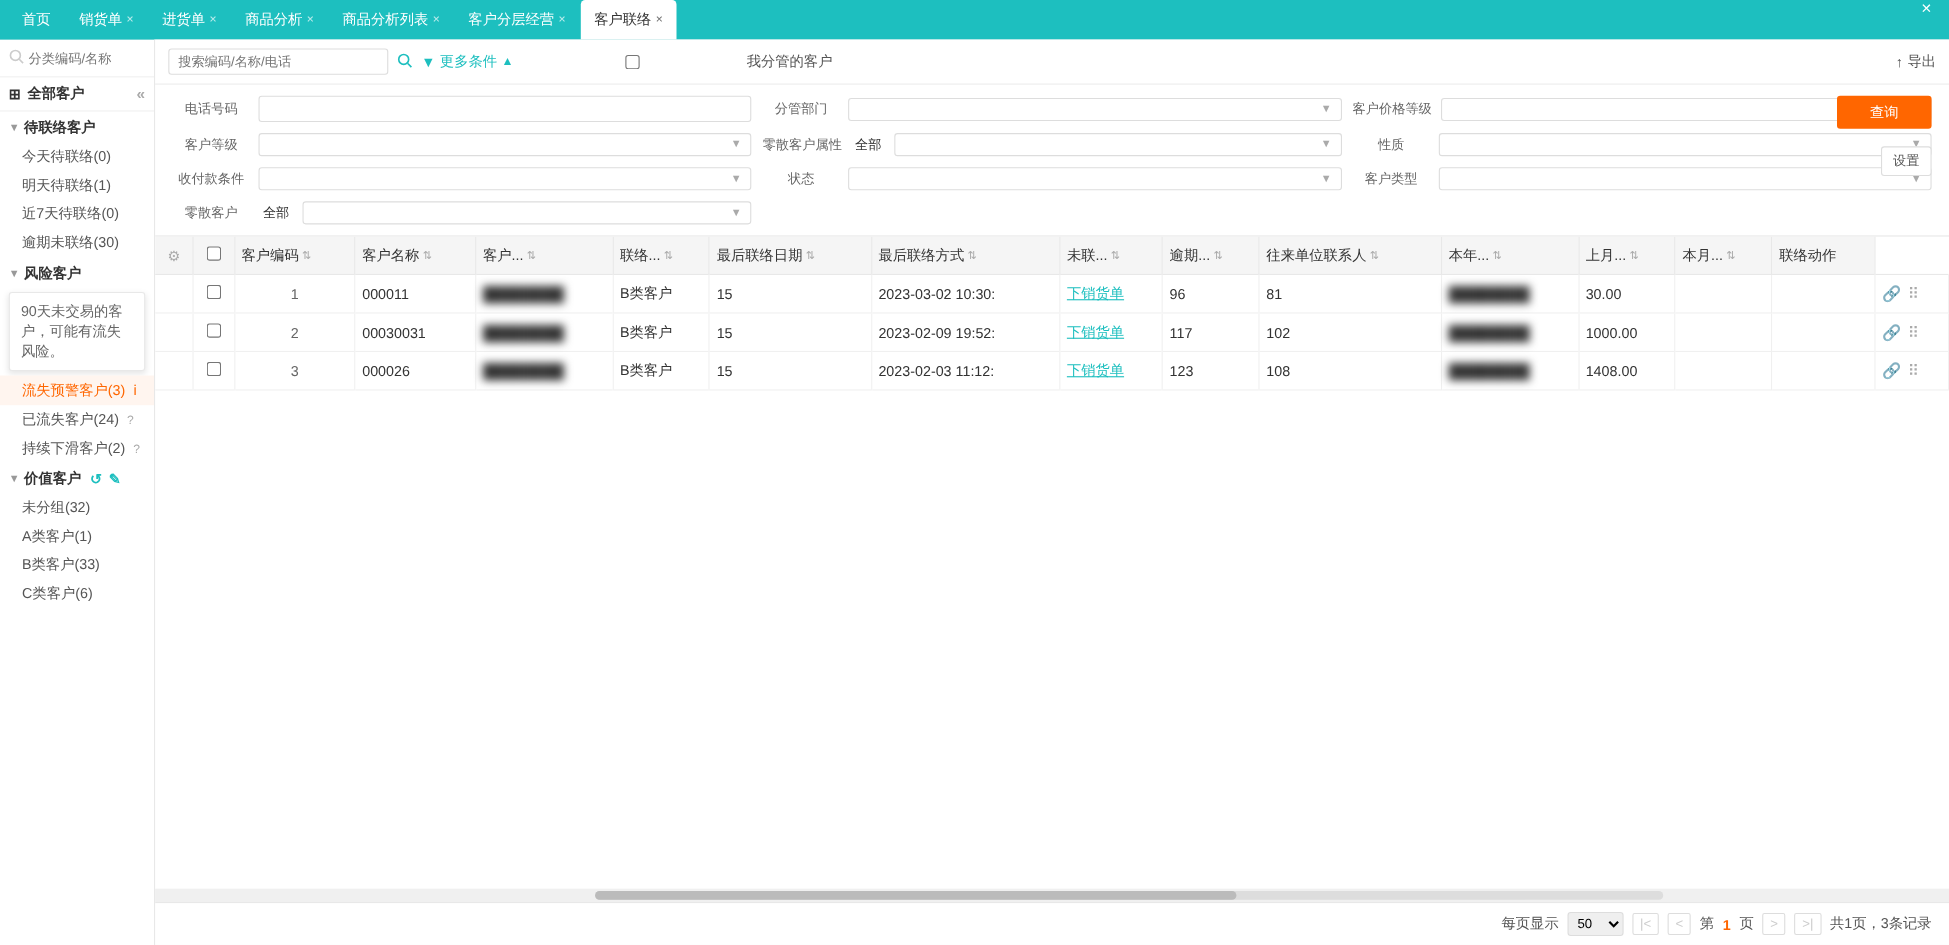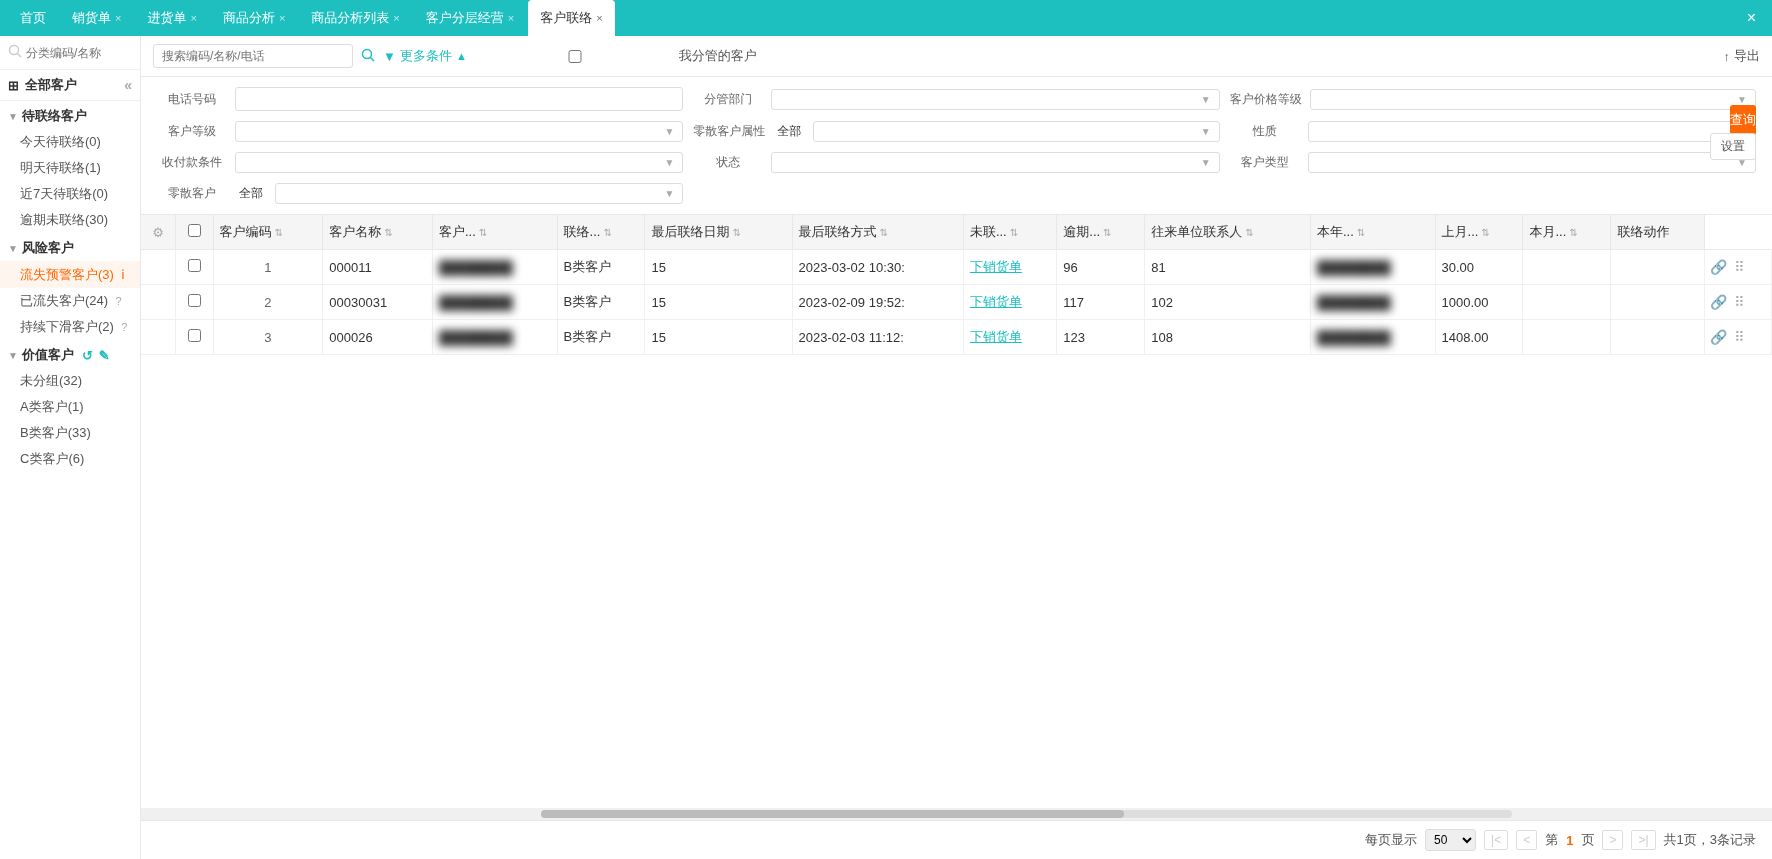--- a/index.html
+++ b/index.html
@@ -3,21 +3,20 @@
   <meta charset="utf-8">
   <style>
     * { box-sizing: border-box; margin: 0; padding: 0; font-family: 'Microsoft YaHei', Arial, sans-serif; font-size: 13px; }
     body { background: #f5f5f5; overflow: hidden; }
 
     
     .top-nav {
       background: #1dbfbf;
       height: 36px;
       display: flex;
-      align-items: center;
       padding: 0 8px;
       gap: 2px;
     }
     .nav-item {
       color: #fff;
       padding: 4px 12px;
       cursor: pointer;
       white-space: nowrap;
       display: flex;
       align-items: center;
@@ -213,26 +212,26 @@
       justify-content: space-between;
       cursor: pointer;
     }
     .filter-select .dropdown-arrow { color: #aaa; font-size: 10px; }
     .filter-select-text { color: #999; }
     .query-btn {
       background: #ff6600;
       color: #fff;
       border: none;
       border-radius: 3px;
-      padding: 6px 0;
+      padding: 6px 30px;
       cursor: pointer;
       font-size: 13px;
       position: absolute;
       right: 16px;
-      top: 28px;
+      top: 10px;
       text-align: center;
     }
     .settings-btn {
       background: #fff;
       color: #555;
       border: 1px solid #ddd;
       border-radius: 3px;
       padding: 4px 10px;
       cursor: pointer;
       font-size: 12px;
@@ -420,20 +419,23 @@
     <div class="sidebar-item">
       <span>近7天待联络(0)</span>
     </div>
     <div class="sidebar-item">
       <span>逾期未联络(30)</span>
     </div>
 
     <div class="sidebar-group-title">
       <span class="triangle">▼</span>
       <span>风险客户</span>
+    </div>
+    <div class="tooltip-box">
+      <span>90天未交易的客户，可能有流失风险。</span>
     </div>
     <div class="sidebar-item active">
       <span>流失预警客户(3)</span>
       <span style="color:#ff6600;margin-left:4px;">ℹ</span>
     </div>
     <div class="sidebar-item">
       <span>已流失客户(24)</span>
       <span style="color:#aaa;margin-left:4px;font-size:11px;">?</span>
     </div>
     <div class="sidebar-item">

